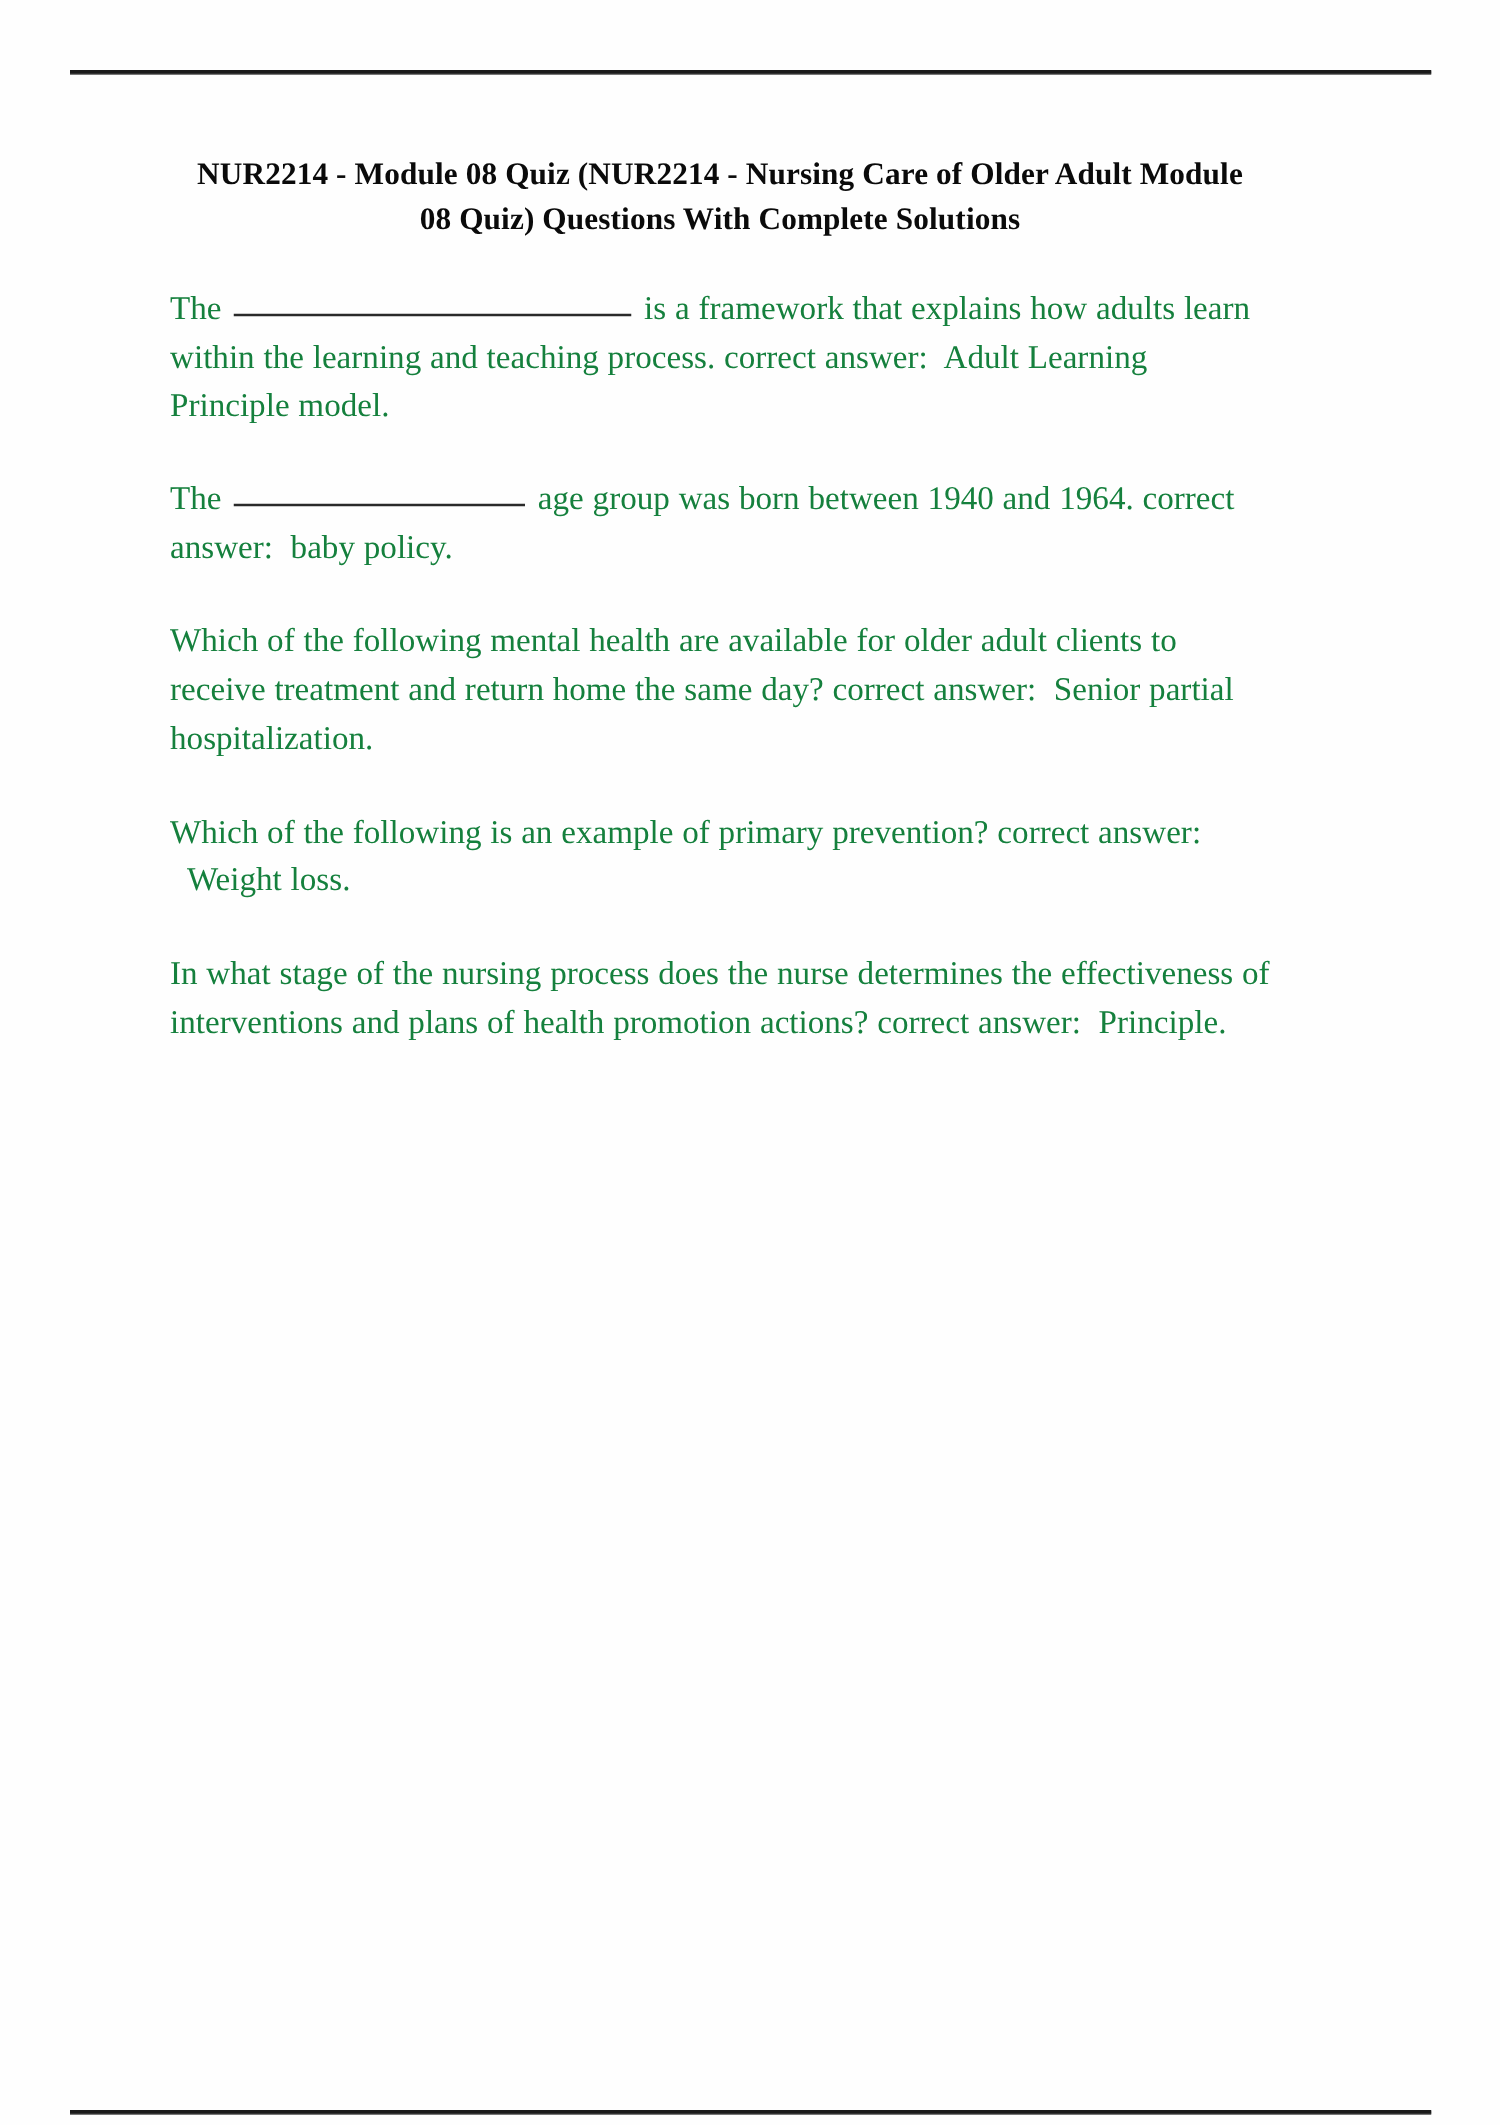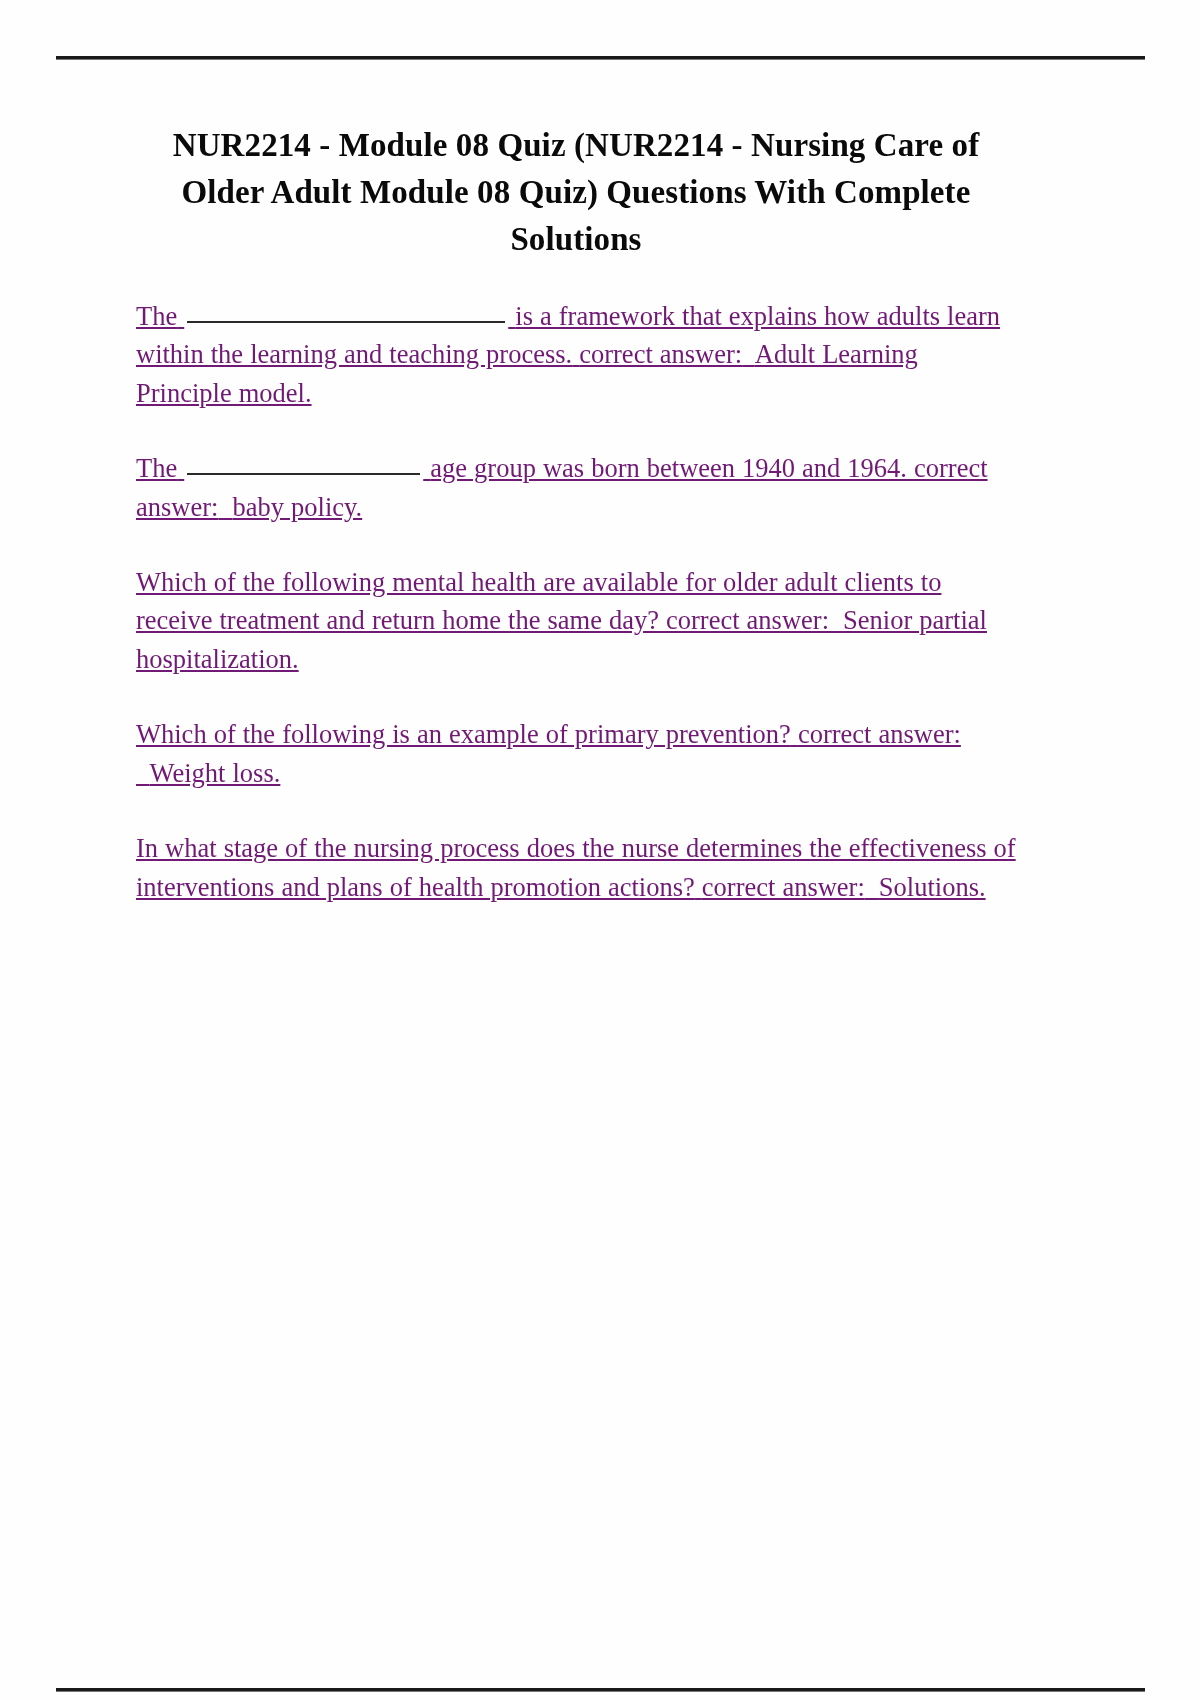--- a/index.html
+++ b/index.html
@@ -36,38 +36,37 @@
   .rule-bottom { top: 1688px; }
 
   .content {
     position: absolute;
     left: 136px;
     top: 122px;
     width: 880px;
   }
 
   .doc-title {
-    font-size: 33px;
+    font-size: 25px;
     font-weight: bold;
     line-height: 1.42;
     text-align: center;
     margin: 0 0 34px 0;
     letter-spacing: 0.1px;
     color: #0a0a0a;
     padding: 0 8px;
   }
 
   .qa-block {
     font-size: 26.5px;
     line-height: 1.465;
     margin: 0 0 36px 0;
     text-align: left;
-    color: #701a75;
+    color: #15803d;
     word-spacing: 0.4px;
-    text-decoration: underline;
   }
   .qa-block:last-child { margin-bottom: 0; }
 
   
   .blank {
     display: inline-block;
     border-bottom: 2px solid #2a2a2a;
     vertical-align: 2px;
     margin: 0 3px;
   }
@@ -84,19 +83,19 @@
   <div class="rule rule-top"></div>
 
   <div class="content">
     <h1 class="doc-title">NUR2214 - Module 08 Quiz (NUR2214 - Nursing Care of Older Adult Module 08 Quiz) Questions With Complete Solutions</h1>
 
     <div id="qa-list">
         <p class="qa-block"><span>The</span> <span class="blank blank-long"></span> <span>is a framework that explains how adults learn within the learning and teaching process.</span> <span>correct answer:</span><span class="answer-gap">  </span><span>Adult Learning Principle model.</span></p>
         <p class="qa-block"><span>The</span> <span class="blank blank-short"></span> <span>age group was born between 1940 and 1964.</span> <span>correct answer:</span><span class="answer-gap">  </span><span>baby policy.</span></p>
         <p class="qa-block"><span>Which of the following mental health are available for older adult clients to receive treatment and return home the same day?</span> <span>correct answer:</span><span class="answer-gap">  </span><span>Senior partial hospitalization.</span></p>
         <p class="qa-block"><span>Which of the following is an example of primary prevention?</span> <span>correct answer:</span><span class="answer-gap">  </span><span>Weight loss.</span></p>
-        <p class="qa-block"><span>In what stage of the nursing process does the nurse determines the effectiveness of interventions and plans of health promotion actions?</span> <span>correct answer:</span><span class="answer-gap">  </span><span>Solutions.</span></p>
+        <p class="qa-block"><span>In what stage of the nursing process does the nurse determines the effectiveness of interventions and plans of health promotion actions?</span> <span>correct answer:</span><span class="answer-gap">  </span><span>Principle.</span></p>
       </div>
   </div>
 
   <div class="rule rule-bottom"></div>
 
 </div>
 
 </body></html>

